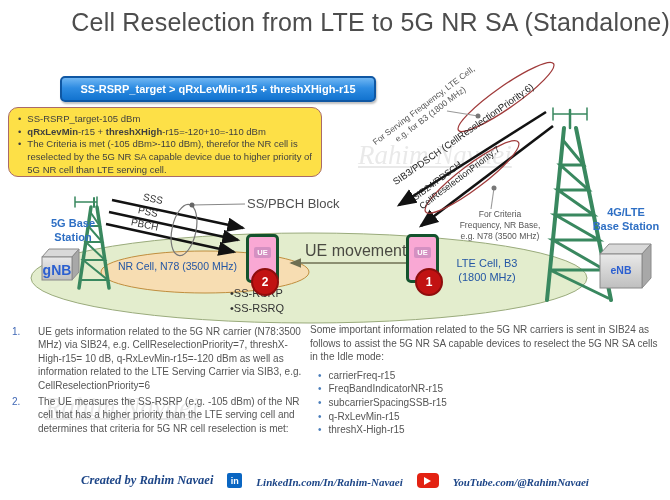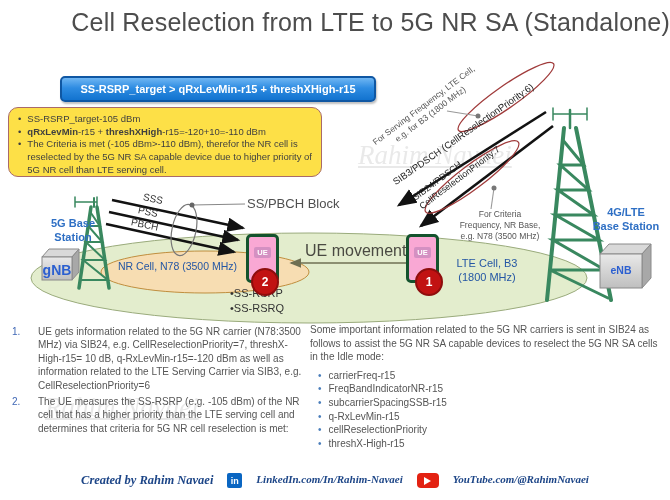--- a/index.html
+++ b/index.html
@@ -36,21 +36,21 @@
   
   .notes-left{left:8px;top:325px;width:300px;font-size:10px;color:#555;line-height:1.34;}
   .nrow{display:flex;margin-bottom:3px;}
   .nnum{width:26px;color:#3f67b5;flex:none;padding-left:4px;}
   .ntext{flex:1;}
   .notes-right{left:310px;top:323px;width:350px;font-size:10px;color:#555;line-height:1.36;}
   .notes-right ul{list-style:none;margin:5px 0 0 0;padding:0 0 0 8px;}
   .notes-right li{display:flex;gap:7px;line-height:13.6px;}
   .notes-right li::before{content:"\2022";color:#4a7ebb;}
   
-  .footer{left:0;right:0;top:473px;display:flex;justify-content:center;align-items:flex-start;gap:14px;
+  .footer{left:0;right:0;top:473px;display:flex;justify-content:center;align-items:flex-end;gap:14px;
           font-family:"Liberation Serif",serif;font-style:italic;font-weight:bold;color:#1c4587;}
   .created{font-size:12.5px;}
   .sm{font-size:11px;}
   .li-icon{width:15px;height:15px;background:#0a66c2;border-radius:2px;color:#fff;font-style:normal;
            font-family:"Liberation Sans",sans-serif;font-size:9px;font-weight:bold;display:flex;align-items:center;justify-content:center;}
   .yt-icon{width:22px;height:15px;background:#e32212;border-radius:4px;display:flex;align-items:center;justify-content:center;}
   .yt-icon span{width:0;height:0;border-left:7px solid #fff;border-top:4.5px solid transparent;border-bottom:4.5px solid transparent;}
   .wm{position:absolute;font-family:"Liberation Serif",serif;font-style:italic;font-size:27px;
       color:rgba(120,120,120,0.16);z-index:1;white-space:nowrap;text-decoration:underline;}
   svg{position:absolute;left:0;top:0;z-index:2;}
@@ -230,23 +230,20 @@
         <li>
           <span>FreqBandIndicatorNR-r15</span>
         </li>
         <li>
           <span>subcarrierSpacingSSB-r15</span>
         </li>
         <li>
           <span>q-RxLevMin-r15</span>
         </li>
         <li>
-          <span>cellReselectionPriority</span>
-        </li>
-        <li>
           <span>threshX-High-r15</span>
         </li>
       </ul>
   </div>
 
   <div class="abs footer">
     <span class="created">Created by Rahim Navaei</span>
     <span class="li-icon">in</span>
     <span class="sm">LinkedIn.com/In/Rahim-Navaei</span>
     <span class="yt-icon">

